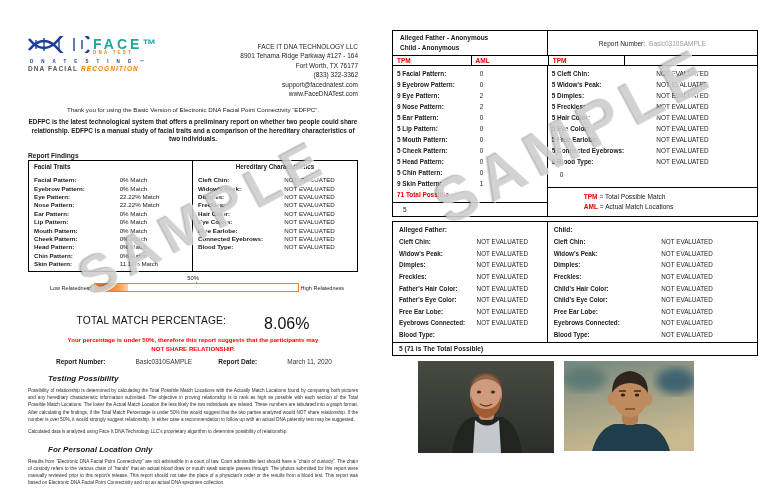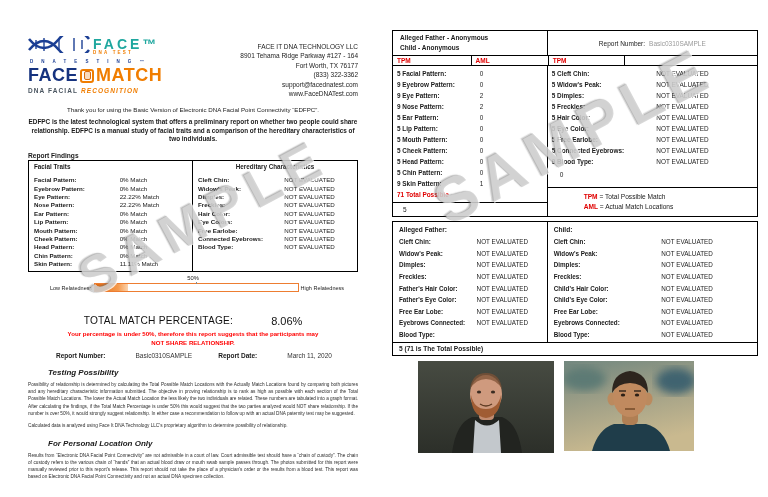--- a/index.html
+++ b/index.html
@@ -51,21 +51,21 @@
   .scale-mid { position:absolute; left:0; right:0; top:0; text-align:center; font-size:5.8px; }
   .scale-row { position:absolute; top:8px; left:22px; right:14px; display:flex; align-items:center; }
   .scale-lab { font-size:5.5px; color:#222; white-space:nowrap; }
   .scale-bar { height:9px; border:1px solid #ed7d31; flex:1; margin:0 2px; position:relative; background:#fff;}
   .scale-fill { position:absolute; left:0; top:0; bottom:0;
      background:linear-gradient(90deg,#e06a10,#f59a4d 70%,#fbd3ae); }
   .scale-tick { position:absolute; left:50%; top:-2px; width:1px; height:2px; background:#888;}
 
   .total-row { display:flex; justify-content:center; gap:38px; margin-top:16px; }
   .total-label { font-size:10.2px; letter-spacing:.2px; color:#111; }
-  .total-value { font-size:11px; color:#111; }
+  .total-value { font-size:16px; color:#111; }
   .warning { text-align:center; color:#ff0000; font-size:6.1px; font-weight:bold; margin-top:3px; line-height:1.35;}
   .repline { display:flex; margin-top:5px; font-size:6.5px; align-items:baseline;}
   .repline .lab { font-weight:bold; }
   .repline .val { color:#333; }
   .repline .sp1 { width:28px; } .repline .sp2 { width:30px; } .repline .sp3 { width:26px; }
   .mhead { font-size:8px; font-weight:bold; font-style:italic; margin:9px 0 4px 20px; }
   .mpar { font-size:4.7px; color:#2b2b2b; text-align:justify; line-height:1.55; }
   .mpar + .mpar { margin-top:5px; }
 
   
@@ -126,27 +126,20 @@
             <line x1="46" y1="2" x2="46" y2="15" stroke="#1c3f94" stroke-width="1.4"></line>
             <line x1="54" y1="4" x2="54" y2="13" stroke="#1c3f94" stroke-width="1.4"></line>
           </svg>
         </span>
         <span>
           <div class="logo-face">FACE™</div>
           <div class="logo-dnatest">DNA TEST</div>
         </span>
       </div>
       <div class="logo-testing">D N A   T E S T I N G ™</div>
-      <div class="logo-row3">
-        <span class="logo-face2">FACE</span>
-        <span class="logo-sq">
-            <span class="logo-sq-in"></span>
-          </span>
-        <span class="logo-match">MATCH</span>
-      </div>
       <div class="logo-row4">
         <span>DNA FACIAL </span><span class="rec">RECOGNITION</span>
       </div>
     </div>
     <div class="company">
       <div>FACE IT DNA TECHNOLOGY LLC</div>
       <div>8901 Tehama Ridge Parkway #127 - 164</div>
       <div>Fort Worth, TX 76177</div>
       <div>(833) 322-3362</div>
       <div>support@facednatest.com</div>

